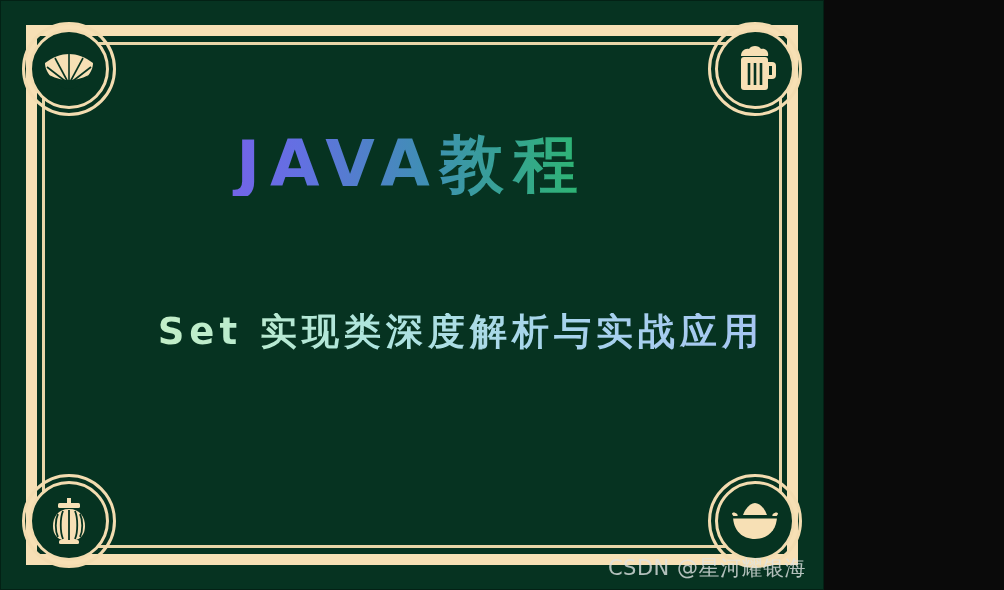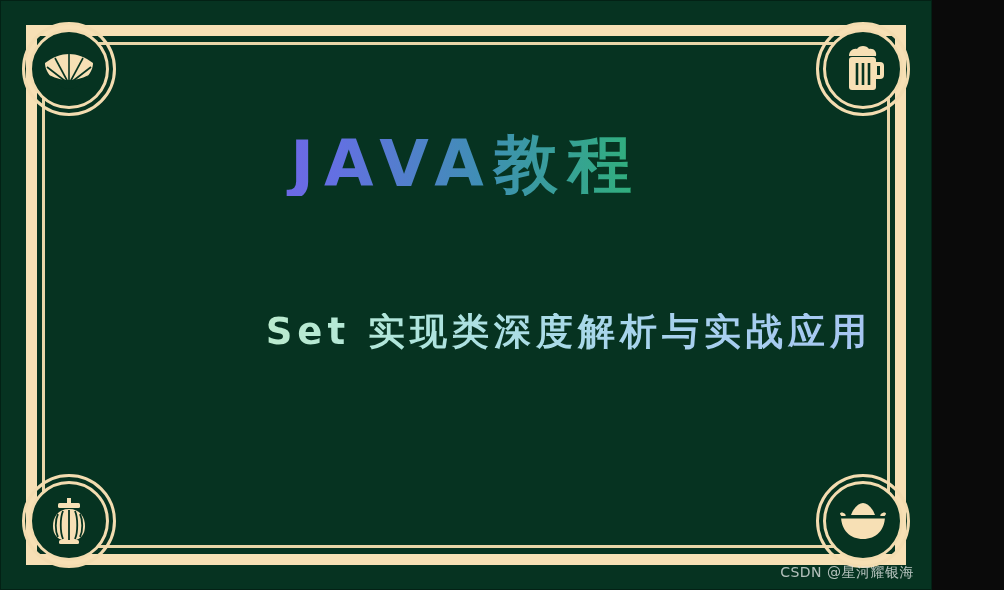--- a/index.html
+++ b/index.html
@@ -2,21 +2,21 @@
 <html><head>
 <meta charset="utf-8">
 <style>
   html, body {
     margin: 0;
     padding: 0;
     background: #0a0a0a;
   }
   #poster {
     position: relative;
-    width: 932px;
+    width: 824px;
     height: 590px;
     background: #063321;
     overflow: hidden;
     font-family: "Liberation Sans", sans-serif;
   }
 
   
   .outer-edge {
     position: absolute;
     left: 0; top: 0; right: 0; bottom: 0;
@@ -140,21 +140,21 @@
     color: transparent;
     -webkit-text-fill-color: transparent;
   }
 
   
   .watermark {
     position: absolute;
     right: 18px;
     bottom: 8px;
     z-index: 20;
-    font-size: 14px;
+    font-size: 21px;
     font-family: "DejaVu Sans", sans-serif;
     color: rgba(222, 228, 226, 0.80);
     letter-spacing: 0.5px;
     white-space: nowrap;
   }
 </style>
 </head>
 <body>
 
 <div id="poster">

